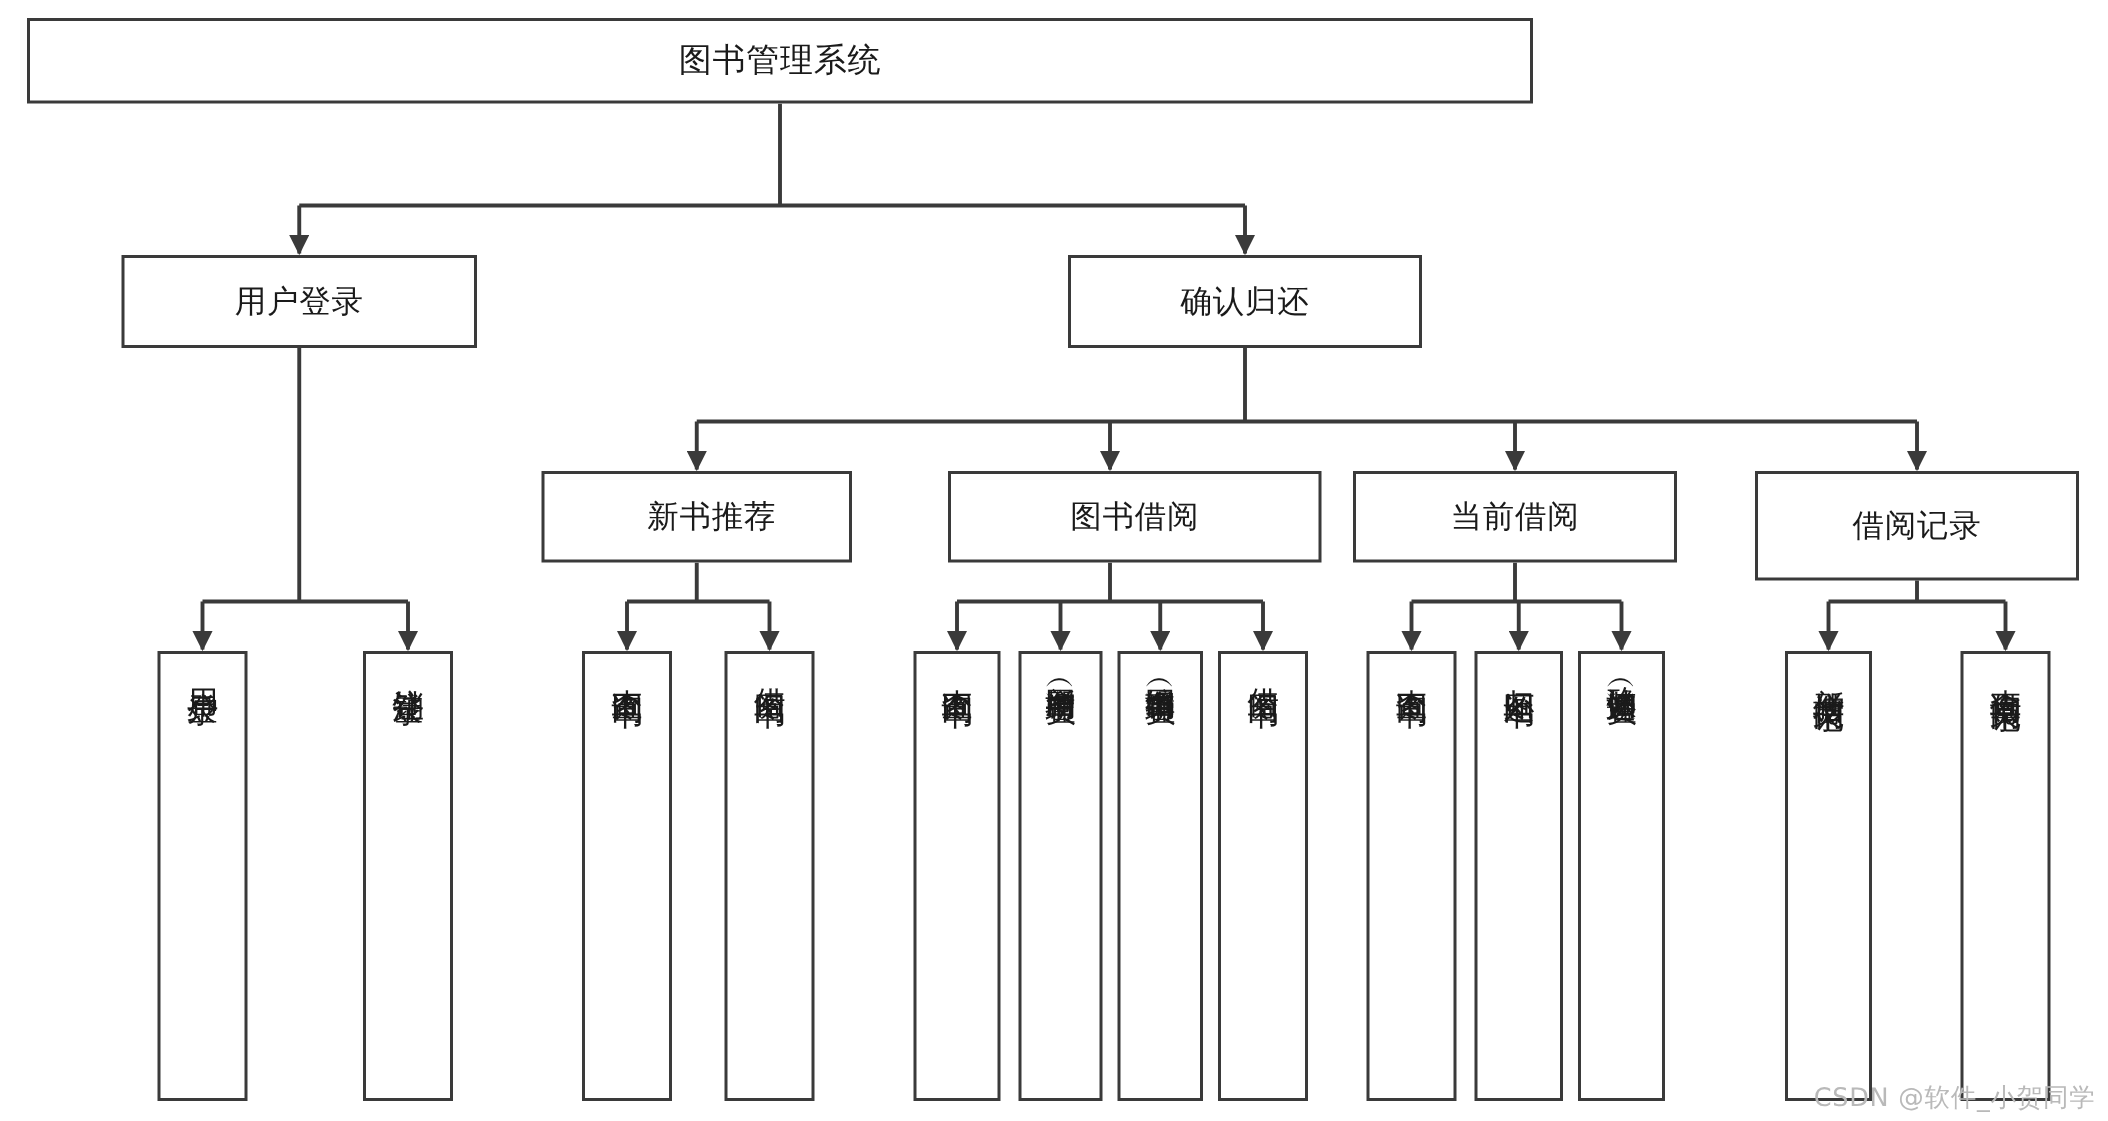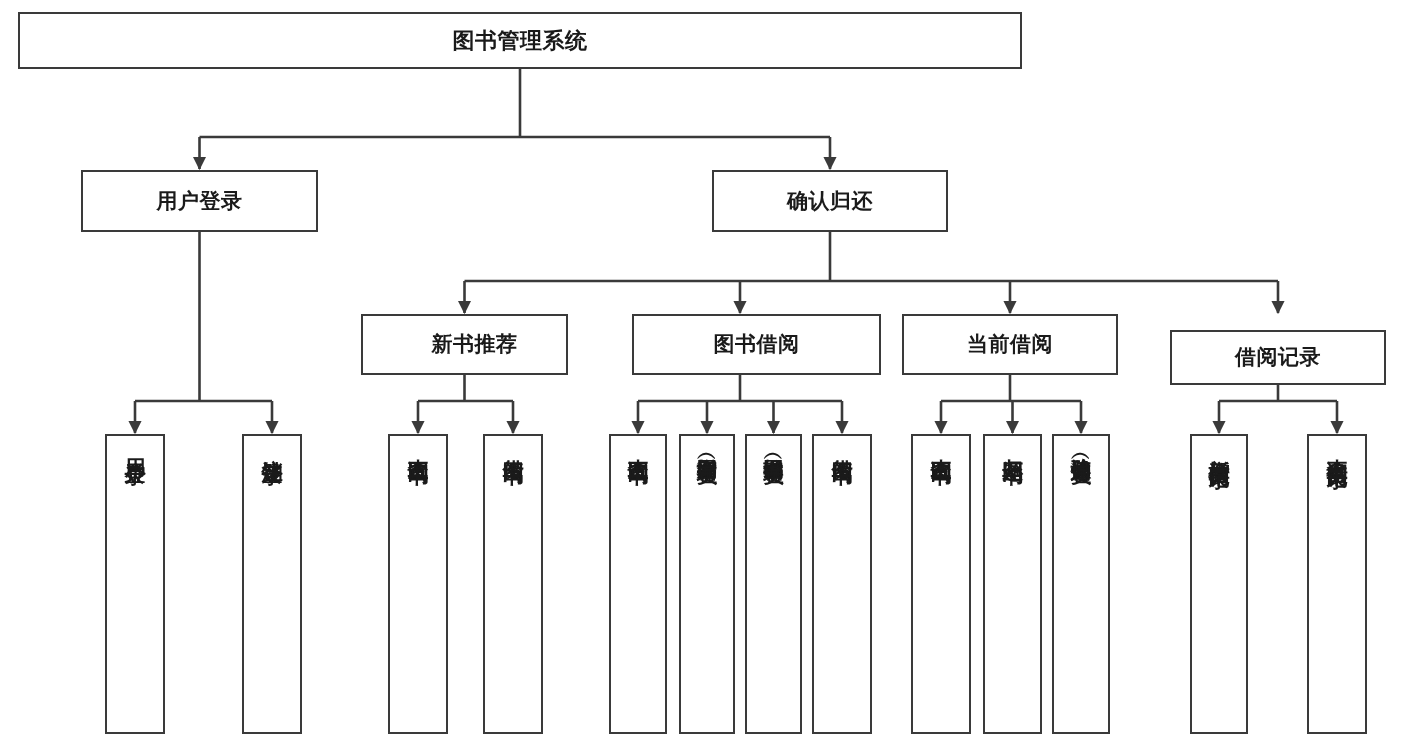--- a/index.html
+++ b/index.html
@@ -26,21 +26,20 @@
   }
   .node {
     position: absolute;
     box-sizing: border-box;
     border: 2.5px solid #3a3a3a;
     background: #ffffff;
     display: flex;
     align-items: center;
     justify-content: center;
     color: #1a1a1a;
-    font-weight: bold;
   }
   .node .label {
     display: block;
     text-align: center;
     line-height: 1.18;
     letter-spacing: 0.5px;
   }
   .node.horiz .label {
     font-size: 21px;
   }
@@ -136,21 +135,21 @@
       </div>
       <div class="node horiz" style="left: 361px; top: 314px; width: 207px; height: 61px; padding-left: 20px;">
         <span class="label">新书推荐</span>
       </div>
       <div class="node horiz" style="left: 632px; top: 314px; width: 249px; height: 61px;">
         <span class="label">图书借阅</span>
       </div>
       <div class="node horiz" style="left: 902px; top: 314px; width: 216px; height: 61px;">
         <span class="label">当前借阅</span>
       </div>
-      <div class="node horiz" style="left: 1170px; top: 314px; width: 216px; height: 55px; margin-top: 16px;">
+      <div class="node horiz" style="left: 1170px; top: 314px; width: 216px; height: 73px;">
         <span class="label">借阅记录</span>
       </div>
       <div class="node vert" style="left: 105px; top: 434px; width: 60px; height: 300px;">
         <span class="label">用户登录</span>
       </div>
       <div class="node vert" style="left: 242px; top: 434px; width: 60px; height: 300px;">
         <span class="label">注销登录</span>
       </div>
       <div class="node vert" style="left: 388px; top: 434px; width: 60px; height: 300px;">
         <span class="label">查询图书</span>
@@ -180,13 +179,14 @@
         <span class="label">确认归还（管理员）</span>
       </div>
       <div class="node vert" style="left: 1190px; top: 434px; width: 58px; height: 300px;">
         <span class="label">新增借阅记录</span>
       </div>
       <div class="node vert" style="left: 1307px; top: 434px; width: 60px; height: 300px;">
         <span class="label">查询借阅记录</span>
       </div>
     </div>
 
+  <div class="watermark">CSDN @软件_小贺同学</div>
 </div>
 
 </body></html>

